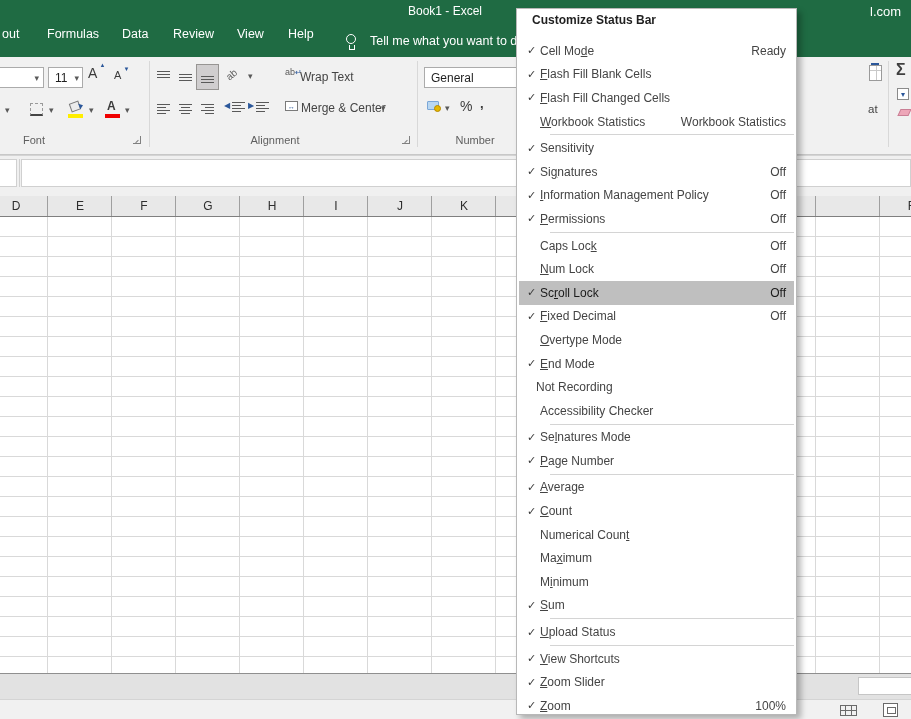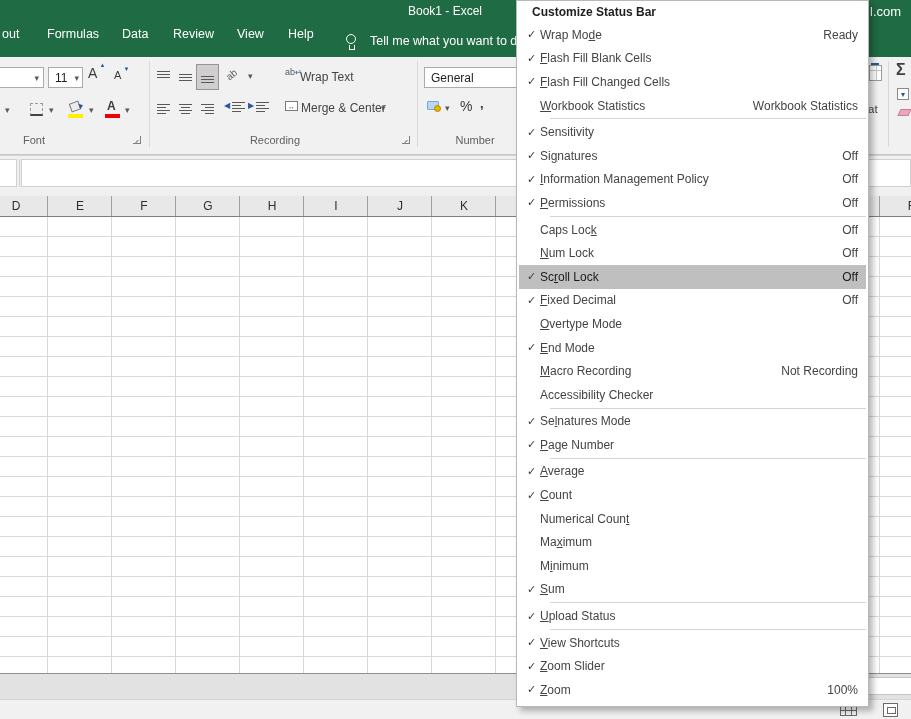--- a/index.html
+++ b/index.html
@@ -96,22 +96,22 @@
 
   
   .statusbar { position:absolute; left:0; top:699px; width:911px; height:20px; background:#f1f1f1; border-top:1px solid #d4d4d4; }
   .sb-normal { position:absolute; left:840px; top:5px; width:17px; height:11px; border:1px solid #6a6a6a;
                background-image:linear-gradient(to right,transparent 0 4px,#6a6a6a 4px 5px,transparent 5px 10px,#6a6a6a 10px 11px,transparent 11px),
                                 linear-gradient(to bottom,transparent 0 4px,#6a6a6a 4px 5px,transparent 5px); }
   .sb-page { position:absolute; left:883px; top:3px; width:15px; height:14px; border:1px solid #6a6a6a; background:#fff; }
   .sb-page::after { content:""; position:absolute; left:3px; top:3px; width:7px; height:5px; border:1px solid #6a6a6a; }
 
   
-  .menu { position:absolute; left:516px; top:0; width:353px; height:707px; background:#fff; border:1px solid #b8b8b8;
-          box-shadow:4px 4px 6px rgba(0,0,0,.28); z-index:10; display:flex; flex-direction:column; padding-bottom:2px; }
+  .menu { position:absolute; left:516px; top:8px; width:281px; height:707px; background:#fff; border:1px solid #b8b8b8;
+          box-shadow:4px 4px 6px rgba(0,0,0,.28); z-index:10; display:flex; flex-direction:column; padding-bottom:2px;gap:8px; }
   .mtitle { flex:0 0 21px; line-height:22px; padding-left:15px; font-weight:bold; font-size:12px; color:#1f1f1f; }
   .mi { flex:0 0 23.6px; display:flex; align-items:center; font-size:12px; color:#444; margin:0 2px; padding-right:8px; cursor:default; }
   .mi.hl { background:#bfbfbf; color:#1a1a1a; }
   .mi .chk { width:17px; padding-left:8px; font-size:11px; color:#3a3a3a; flex:0 0 auto; }
   .mi .lbl { flex:1 1 auto; padding-left:4px; white-space:nowrap; }
   .mi .lbl u { text-decoration:underline; }
   .mi .val { flex:0 0 auto; color:inherit; }
   .msep { flex:0 0 3px; position:relative; margin:0 2px 0 33px; }
   .msep::after { content:""; position:absolute; left:0; right:0; top:1px; height:1px; background:#d4d4d4; }
 </style>
@@ -179,21 +179,21 @@
     <div class="abtn" style="left:198px; top:40px;">
         <span class="ic ic-ar"></span>
       </div>
     <span class="ind" style="left:224px;">◀</span>
     <span class="ic ic-al" style="left:232px; top:44px;"></span>
     <span class="ind" style="left:248px;">▶</span>
     <span class="ic ic-al" style="left:256px; top:44px;"></span>
     <span class="mg-ico">↔</span>
     <span class="txtbtn" style="left:301px; top:44px;">Merge &amp; Center</span>
     <span class="dd" style="left:381px; top:46px;">▾</span>
-    <span class="glabel" style="left:230px; width:90px;">Recording</span>
+    <span class="glabel" style="left:230px; width:90px;">Alignment</span>
     <span class="launcher" style="left:402px; top:79px;"></span>
     <div class="gsep" style="left:417px;"></div>
 
     <div class="combo" style="left:424px; top:10px; width:200px;"><span>General</span></div>
     <span class="cur-ico"></span>
     <span class="dd" style="left:445px; top:46px;">▾</span>
     <span class="pct">%</span>
     <span class="comma">,</span>
     <span class="glabel" style="left:440px; width:70px;">Number</span>
 
@@ -232,21 +232,21 @@
   <div class="statusbar">
     <span class="sb-normal"></span>
     <span class="sb-page"></span>
   </div>
 
   <div class="menu">
     <div class="mtitle">Customize Status Bar</div>
     <div id="menu-items" style="display:flex; flex-direction:column; flex:1 1 auto;">
         <div class="mi">
           <span class="chk">✓</span>
-          <span class="lbl"><span>Wrap Mo</span><u>d</u><span>e</span></span>
+          <span class="lbl"><span>Cell Mo</span><u>d</u><span>e</span></span>
           <span class="val">Ready</span>
         </div>
         <div class="mi">
           <span class="chk">✓</span>
           <span class="lbl"><span></span><u>F</u><span>lash Fill Blank Cells</span></span>
           <span class="val"></span>
         </div>
         <div class="mi">
           <span class="chk">✓</span>
           <span class="lbl"><span></span><u>F</u><span>lash Fill Changed Cells</span></span>
@@ -304,21 +304,20 @@
           <span class="lbl"><span></span><u>O</u><span>vertype Mode</span></span>
           <span class="val"></span>
         </div>
         <div class="mi">
           <span class="chk">✓</span>
           <span class="lbl"><span></span><u>E</u><span>nd Mode</span></span>
           <span class="val"></span>
         </div>
         <div class="mi">
           <span class="chk"></span>
-          <span class="lbl"><span></span><u>M</u><span>acro Recording</span></span>
           <span class="val">Not Recording</span>
         </div>
         <div class="mi">
           <span class="chk"></span>
           <span class="lbl"><span>Accessibility Checker</span><u></u><span></span></span>
           <span class="val"></span>
         </div>
         <div class="msep"></div>
         <div class="mi">
           <span class="chk">✓</span>

